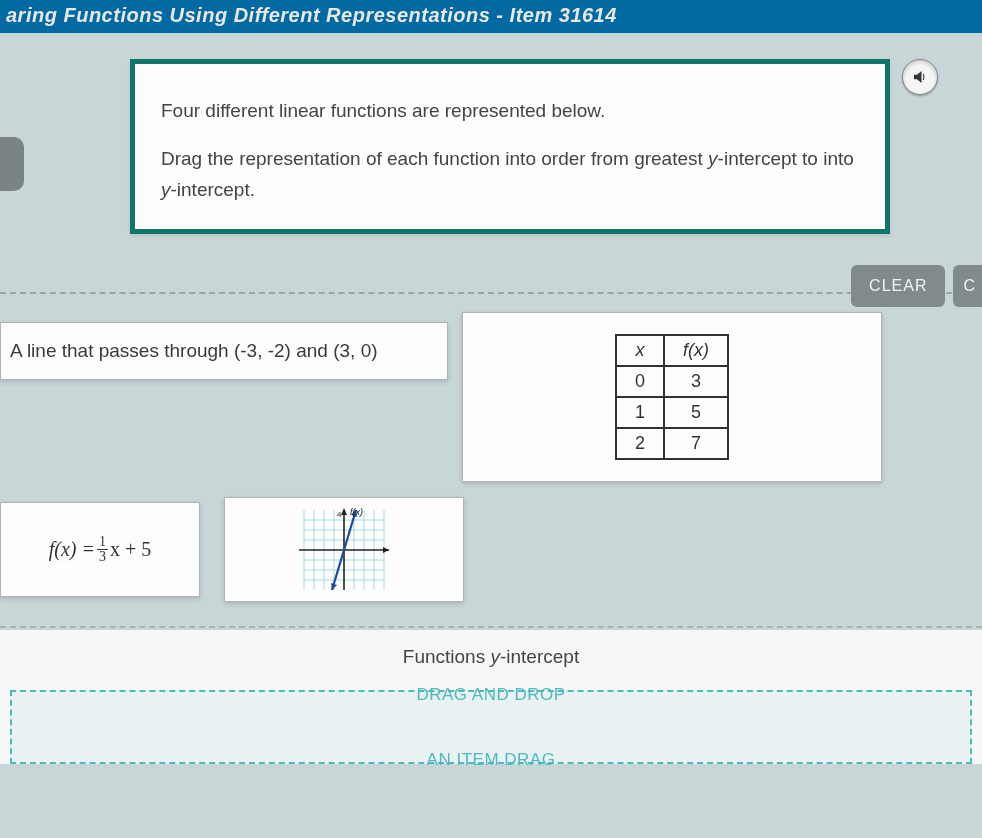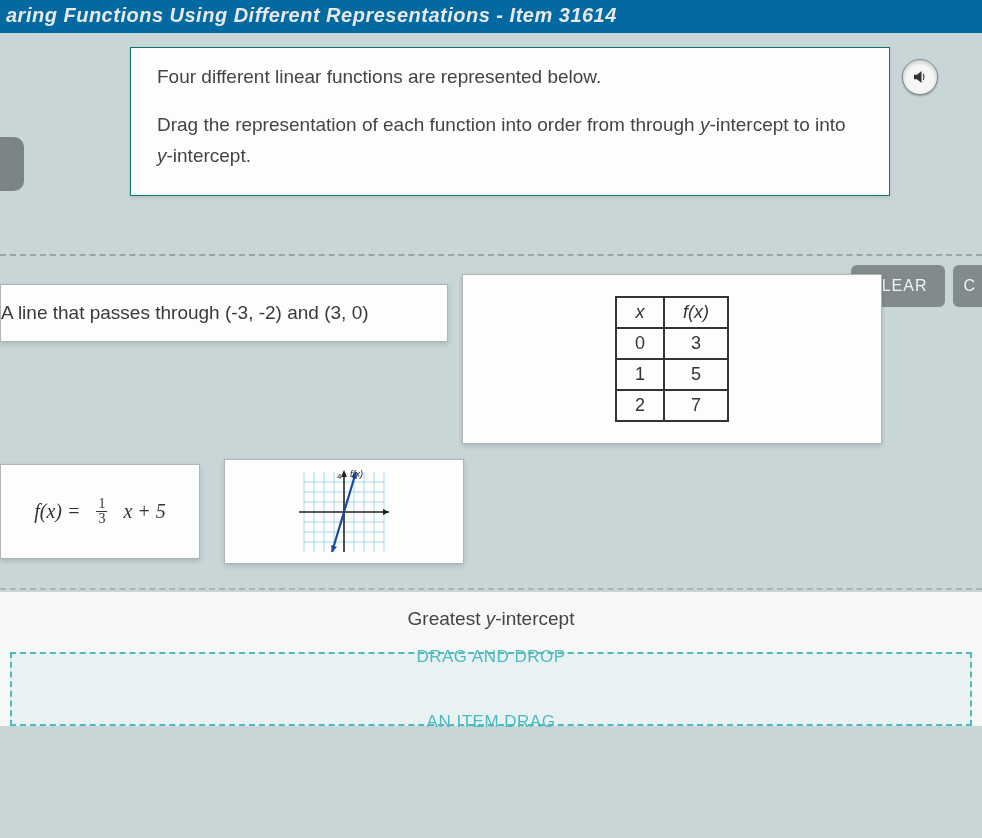--- a/index.html
+++ b/index.html
@@ -30,23 +30,24 @@
     border: 1px solid #888;
     box-shadow: 0 2px 4px rgba(0,0,0,0.2) inset, 0 1px 2px rgba(0,0,0,0.3);
     display: flex; align-items: center; justify-content: center;
     cursor: pointer;
   }
   .audio-btn svg { width: 18px; height: 18px; }
   .instruction-card {
     background: #fdfdfd;
     margin-left: 130px;
     width: 760px;
-    padding: 14px 26px 24px 26px;
-    border: 1px solid #0f766e;
+    padding: 32px 26px 24px 26px;
+    border: 5px solid #0f766e;
     box-shadow: 0 2px 4px rgba(0,0,0,0.08);
+    margin-top: 12px;
   }
   .instruction-card p { color: #444; font-size: 19px; line-height: 1.6; }
   .instruction-card p + p { margin-top: 18px; }
   .instruction-card .yi { font-style: italic; }
   .side-tab {
     position: absolute;
     left: 0; top: 104px;
     width: 24px; height: 54px;
     background: #7a8486;
     border-radius: 0 10px 10px 0;
@@ -81,35 +82,35 @@
   .card {
     position: absolute;
     background: #fdfdfd;
     border: 1px solid #b3b3b3;
     box-shadow: 0 2px 5px rgba(0,0,0,0.15);
     cursor: grab;
     display: flex;
     align-items: center;
     justify-content: center;
   }
-  .card-text { left: 0; top: 10px; width: 448px; height: 58px; padding: 0 0; justify-content: flex-start; }
+  .card-text { left: 0; top: 10px; width: 448px; height: 58px; padding: 0 9px; justify-content: flex-start; }
   .card-text span { color: #3a3a3a; font-size: 19px; }
   .card-table { left: 462px; top: 0; width: 420px; height: 170px; flex-direction: column; }
   .ftable { border-collapse: collapse; }
   .ftable td, .ftable th {
     border: 2px solid #333;
     padding: 4px 18px;
     text-align: center;
     font-size: 18px;
     color: #333;
     font-weight: normal;
   }
   .ftable th { font-style: italic; }
   .card-eq { left: 0; top: 190px; width: 200px; height: 95px; }
-  .card-eq .math { font-size: 20px; color: #333; font-family: "Times New Roman", serif; display:flex; align-items:center; gap:14px;}
+  .card-eq .math { font-size: 20px; color: #333; font-family: "Times New Roman", serif; display:flex; align-items:center; gap:0;}
   .frac { display:inline-flex; flex-direction:column; align-items:center; font-size:14px; line-height:1; vertical-align:middle; margin:0 2px;}
   .frac .n { border-bottom:1px solid #333; padding:0 2px;}
   .frac .d { padding:0 2px;}
   .card-graph { left: 224px; top: 185px; width: 240px; height: 105px; }
   .graph-svg { width: 110px; height: 90px; }
   .dash-divider2 { border-top: 2px dashed #a9b3b4; margin-top: 4px; width:100%; }
   .drop-area {
     margin-top: 2px;
     background: #f6f8f8;
     padding: 16px 0 0 0;
@@ -148,21 +149,21 @@
   <button class="audio-btn">
     <svg viewBox="0 0 24 24">
       <path d="M4 9v6h4l6 5V4L8 9H4z" fill="#333"></path>
       <path d="M16 8c1.5 1 1.5 7 0 8" stroke="#333" stroke-width="1.5" fill="none"></path>
     </svg>
   </button>
 
   <div class="instruction-card">
     <p>Four different linear functions are represented below.</p>
     <p>
-      <span>Drag the representation of each function into order from through </span><span class="yi">y</span><span>-intercept to into </span><span class="yi">y</span><span>-intercept.</span>
+      <span>Drag the representation of each function into order from greatest </span><span class="yi">y</span><span>-intercept to into </span><span class="yi">y</span><span>-intercept.</span>
     </p>
   </div>
 
   <div class="right-btns">
     <button class="clear-btn">CLEAR</button>
     <button class="c-btn">C</button>
   </div>
 
   <div class="dash-divider"></div>
 
@@ -195,21 +196,21 @@
         </table>
     </div>
 
     <div class="card card-eq">
       <span class="math">
         <span style="font-style:italic">f(x) = </span>
         <span class="frac">
           <span class="n">1</span>
           <span class="d">3</span>
         </span>
-        <span style="font-style:italic">x + 5</span>
+        <span style="">x + 5</span>
       </span>
     </div>
 
     <div class="card card-graph">
       <svg class="graph-svg" viewBox="0 0 100 90">
         <g stroke="#8fd3de" stroke-width="0.8">
           <line x1="10" y1="5" x2="10" y2="85"></line>
             <line x1="20" y1="5" x2="20" y2="85"></line>
           <line x1="30" y1="5" x2="30" y2="85"></line>
             <line x1="40" y1="5" x2="40" y2="85"></line>
@@ -235,21 +236,21 @@
         <text x="43" y="12" font-size="8" fill="#222">4</text>
       </svg>
     </div>
 
   </div>
 
   <div class="dash-divider2"></div>
 
   <div class="drop-area">
     <div class="drop-label">
-      <span>Greatest </span><span class="yi">y</span><span>-intercept</span>
+      <span>Functions </span><span class="yi">y</span><span>-intercept</span>
     </div>
     <div class="drop-zone">
       <div>DRAG AND DROP</div>
       <div>AN ITEM DRAG</div>
     </div>
   </div>
 
 </div>
 
 </body></html>

